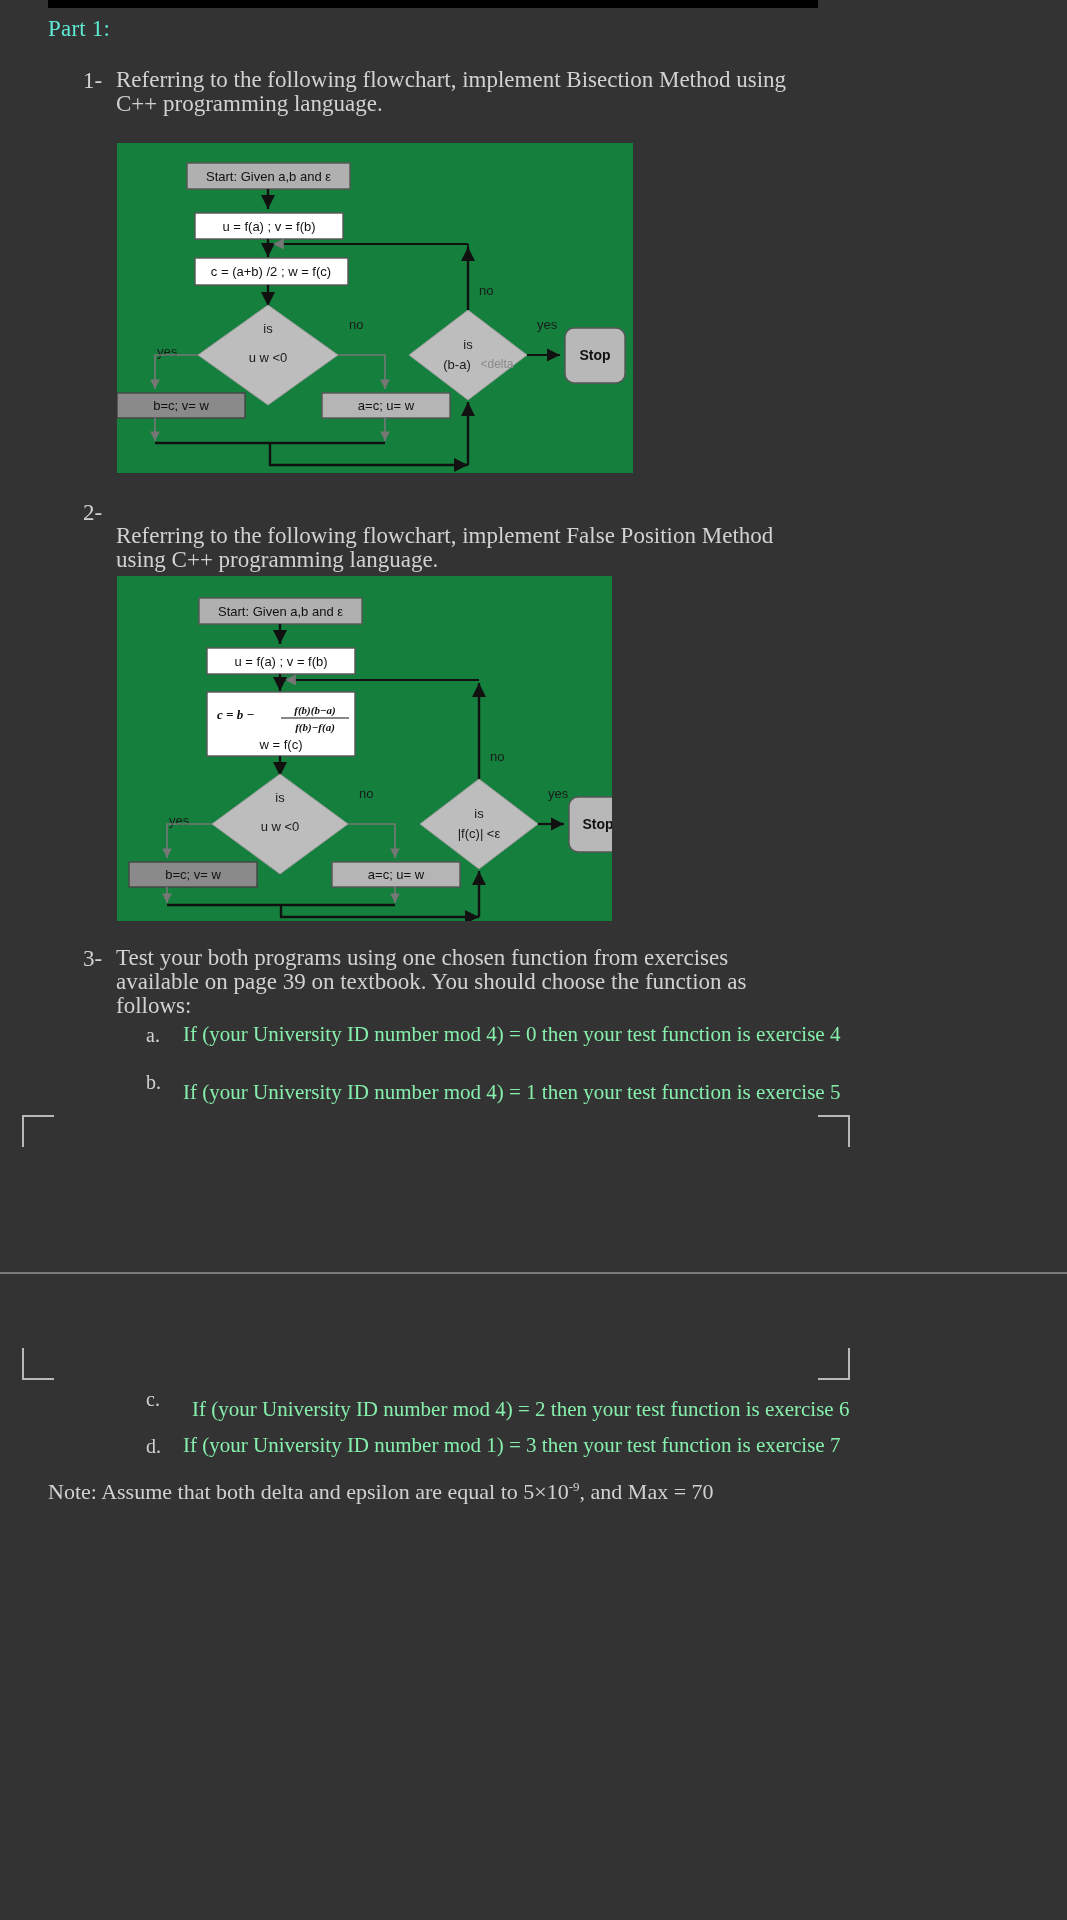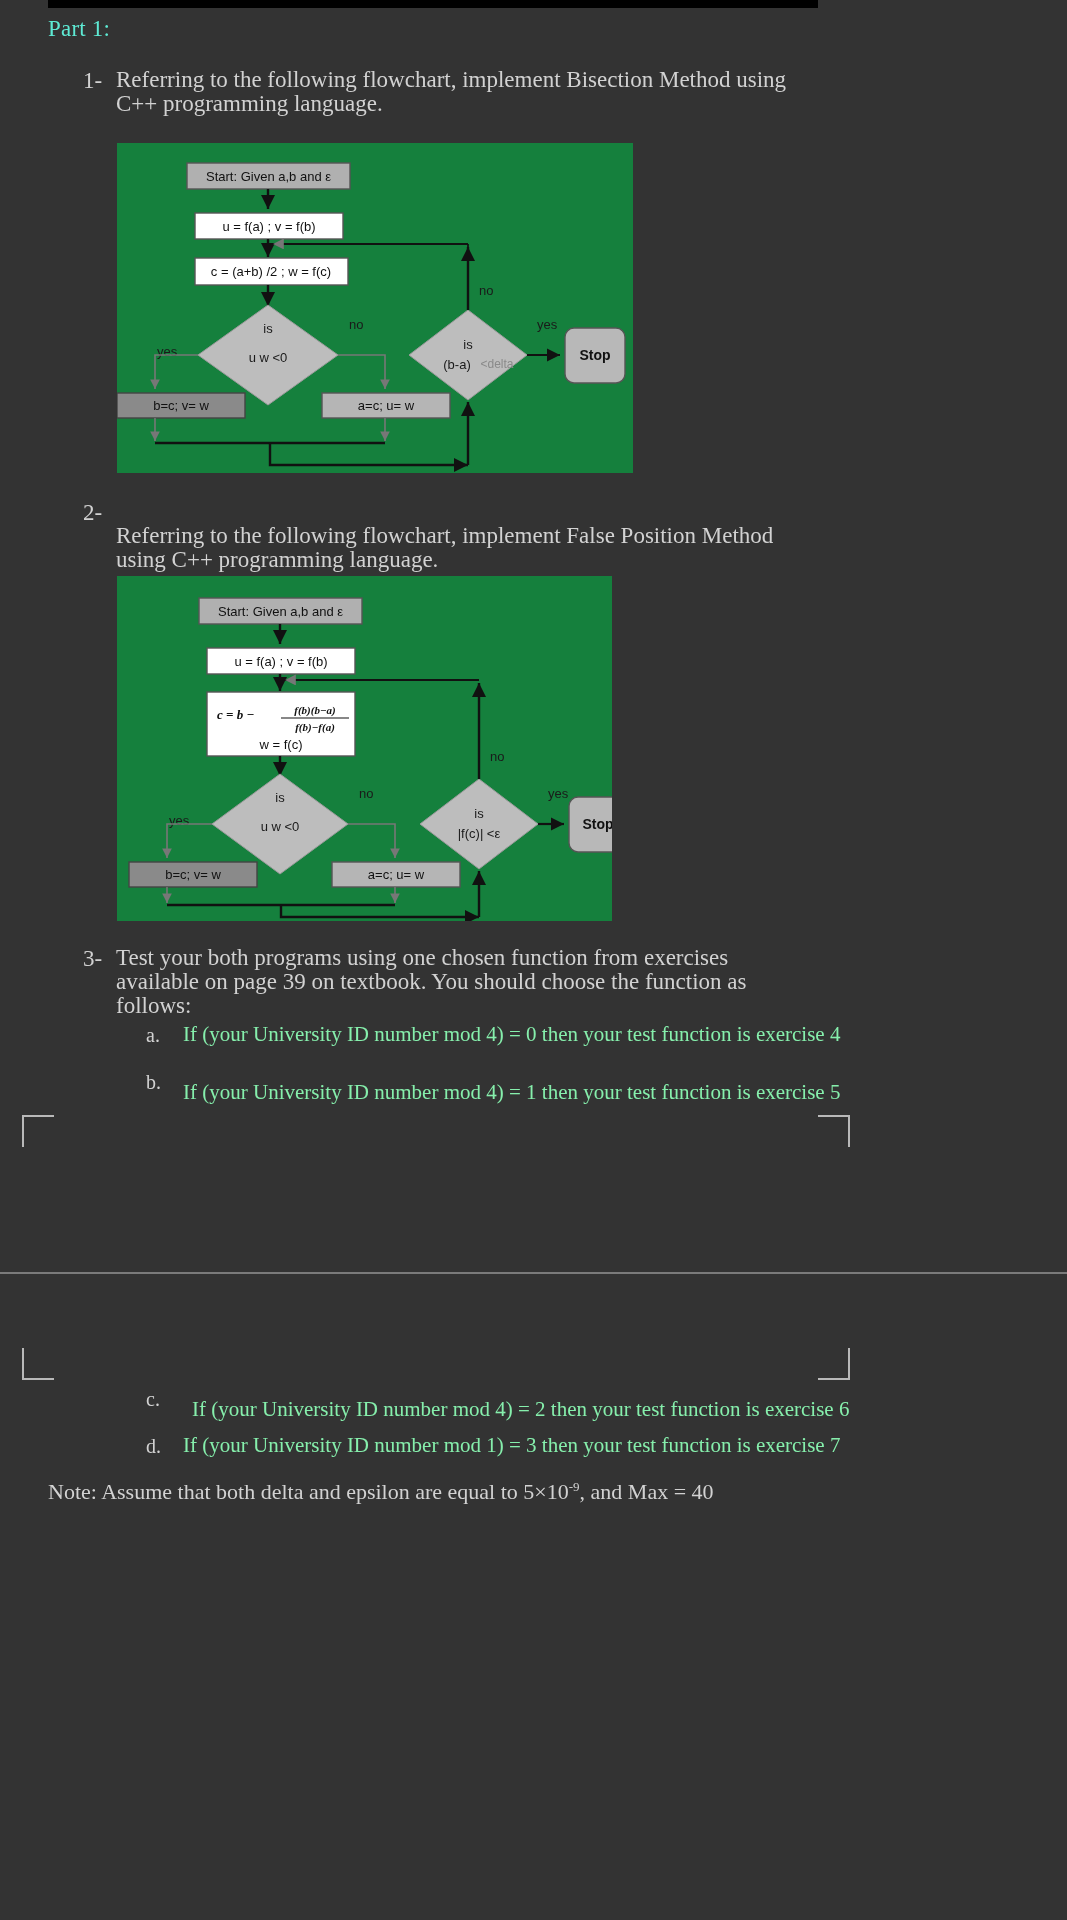--- a/index.html
+++ b/index.html
@@ -95,21 +95,21 @@
 
 <div class="sublet" id="b-let">b.</div>
 <div class="subitem" id="b-txt">If (your University ID number mod 4) = 1 then your test function is exercise 5</div>
 
 <div class="sublet" id="c-let">c.</div>
 <div class="subitem" id="c-txt">If (your University ID number mod 4) = 2 then your test function is exercise 6</div>
 
 <div class="sublet" id="d-let">d.</div>
 <div class="subitem" id="d-txt">If (your University ID number mod 1) = 3 then your test function is exercise 7</div>
 
-<div class="txt" id="note"><span>Note: Assume that both delta and epsilon are equal to 5×10</span><sup>-9</sup><span>, and Max = 40</span></div>
+<div class="txt" id="note"><span>Note: Assume that both delta and epsilon are equal to 5×10</span><sup>-9</sup><span>, and Max = 70</span></div>
 
 <div class="fc" id="fc1">
 <svg width="516" height="330" viewBox="0 0 516 330" xmlns="http://www.w3.org/2000/svg">
   <defs>
     <marker id="ah-d1" markerWidth="8" markerHeight="8" refX="6" refY="3" orient="auto">
       <path d="M0,0 L6,3 L0,6 z" fill="#111111"></path>
     </marker>
     <marker id="ah-l1" markerWidth="8" markerHeight="8" refX="6" refY="3" orient="auto">
       <path d="M0,0 L6,3 L0,6 z" fill="#777777"></path>
     </marker>

